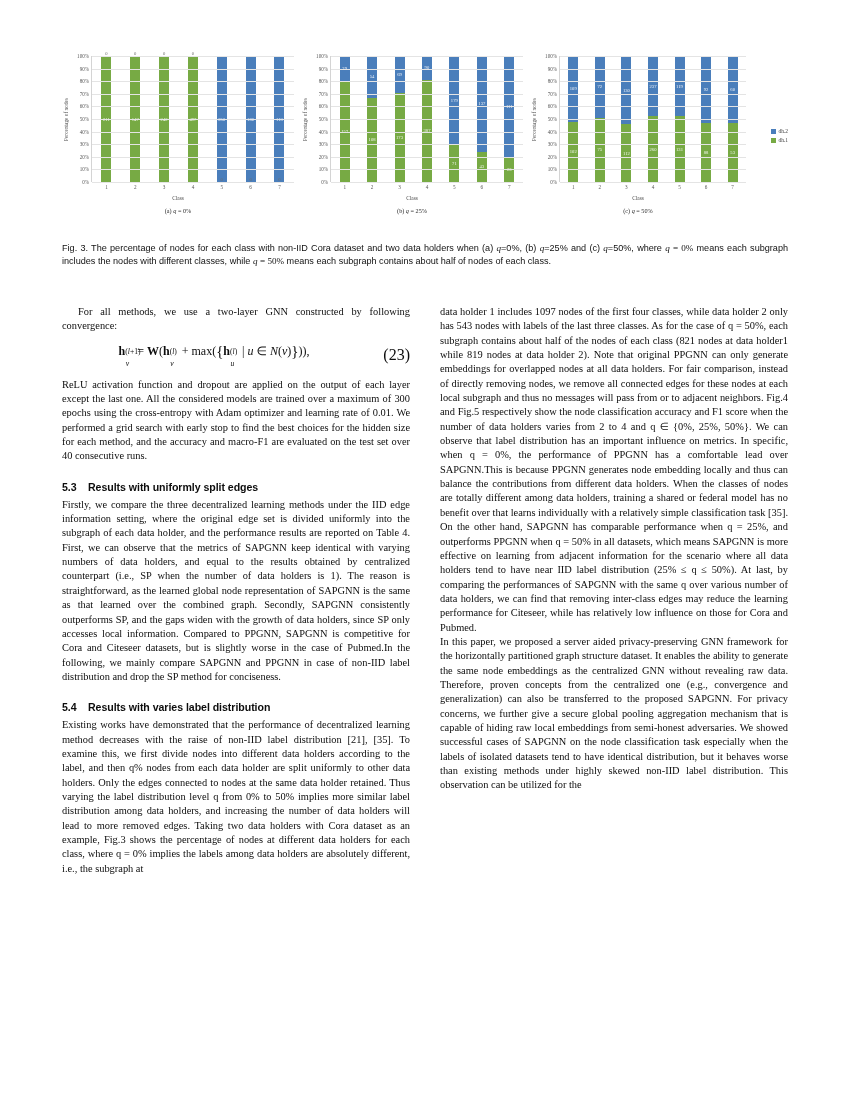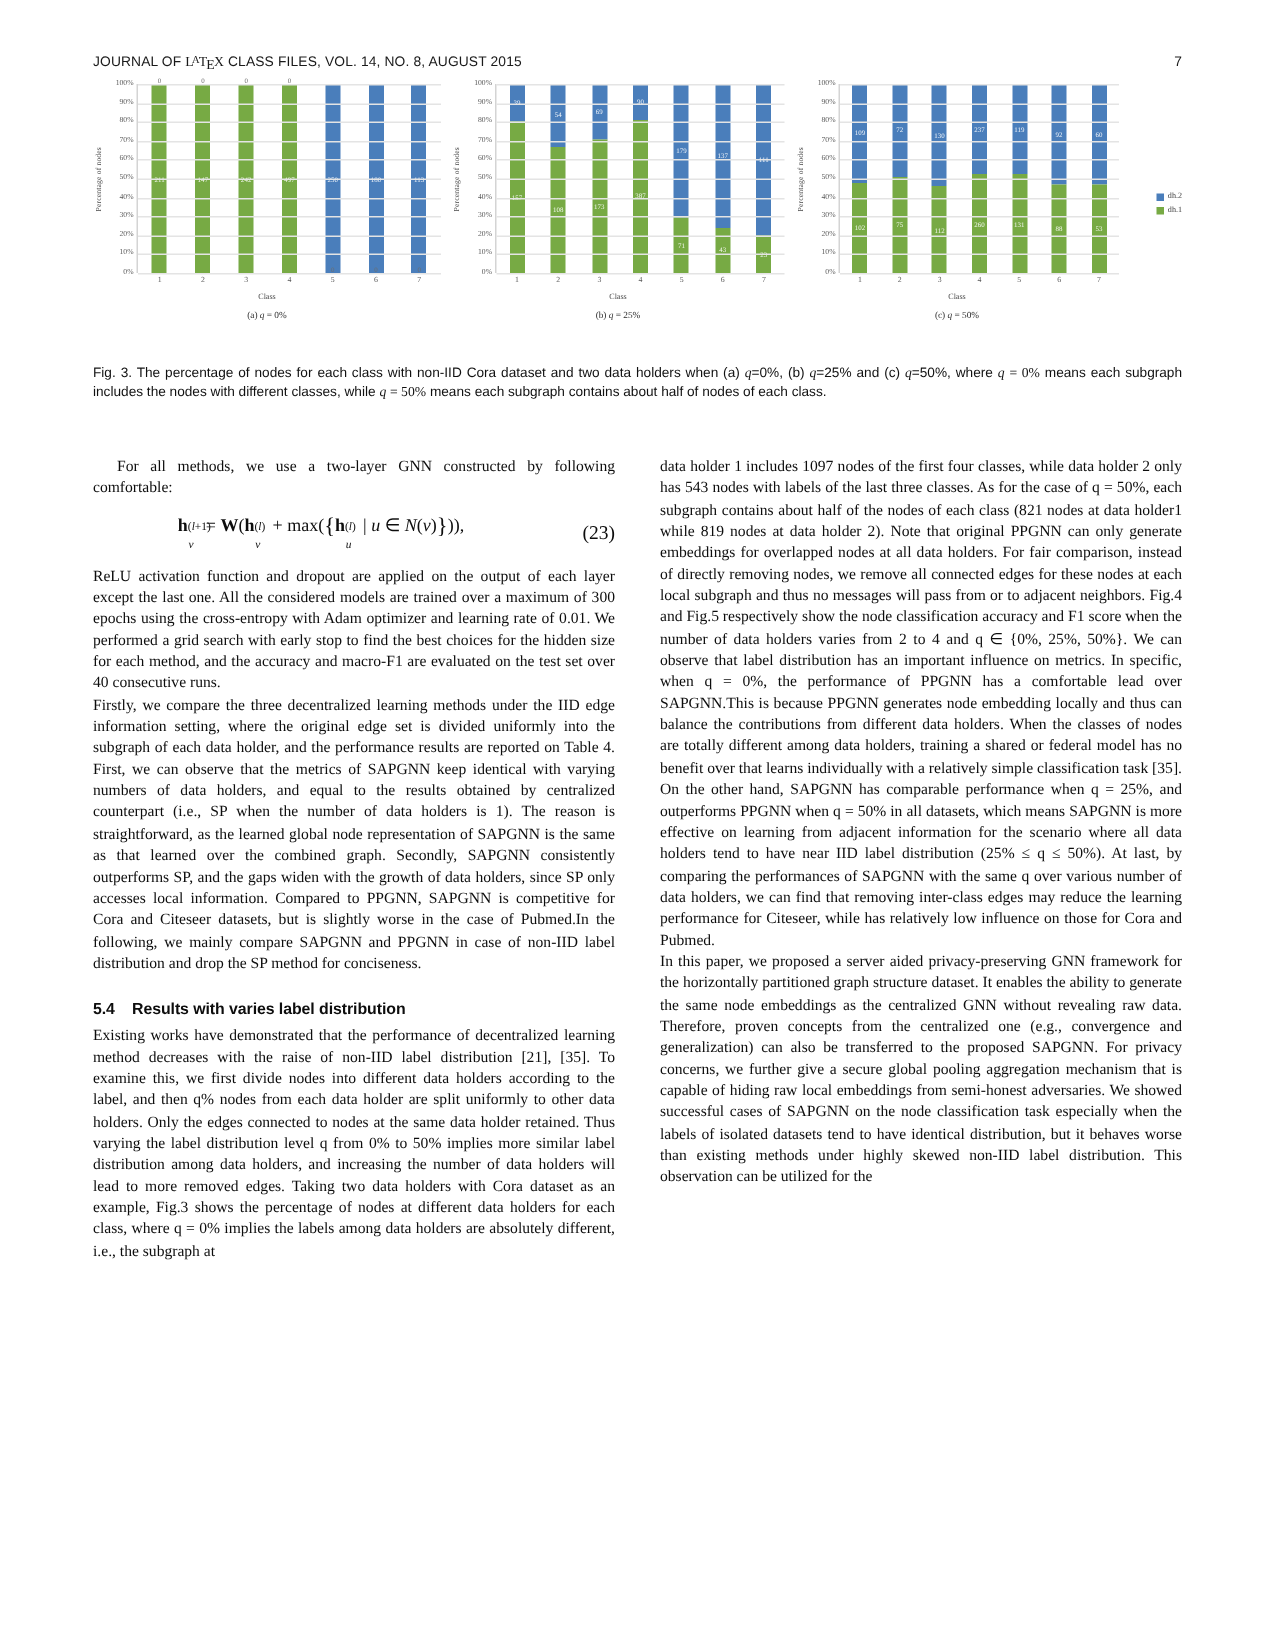--- a/index.html
+++ b/index.html
@@ -273,21 +273,21 @@
     left: 0;
     right: 44px;
     text-align: center;
     font-size: 12px;
     white-space: nowrap;
   }
   .eq-num {
     position: absolute;
     right: 0;
     top: 5px;
-    font-size: 13px;
+    font-size: 16px;
   }
   .bf { font-weight: bold; font-family: "Liberation Serif", serif; font-style: normal; }
   .sup-sub {
     display: inline-block;
     position: relative;
     vertical-align: baseline;
     width: 0;
   }
   .sup-sub .sp {
     position: absolute;
@@ -304,24 +304,20 @@
     white-space: nowrap;
   }
   .cal { font-family: "Liberation Serif", serif; font-style: italic; }
   .setbrace { font-size: 15px; position: relative; top: 1px; }
 </style>
 </head>
 <body>
 
 <div class="page">
 
-  <div class="running-head">
-    <div><span>JOURNAL OF </span><span class="latex-logo">L<span class="a-up">A</span>T<span class="e-down">E</span>X</span><span> CLASS FILES, VOL. 14, NO. 8, AUGUST 2015</span></div>
-    <div>7</div>
-  </div>
 
   <div class="figure-block">
     <div class="charts-row">
 
       <div class="chart-unit c1">
         <div class="chart-area">
           <div class="y-axis-title">Percentage of nodes</div>
           <div class="y-ticks">
               <span style="top: 0px;">100%</span>
               <span style="top: 12.6px;">90%</span>
@@ -643,31 +639,34 @@
       </div>
 
     </div>
   </div>
 
   <div class="fig-caption">
     Fig. 3. The percentage of nodes for each class with non-IID Cora dataset and two data holders when (a) <span class="mi">q</span>=0%, (b) <span class="mi">q</span>=25% and (c) <span class="mi">q</span>=50%, where <span class="mi">q</span> <span class="mn">= 0%</span> means each subgraph includes the nodes with different classes, while <span class="mi">q</span> <span class="mn">= 50%</span> means each subgraph contains about half of nodes of each class.
   </div>
 
   <div class="col left">
-    <p class="indent">For all methods, we use a two-layer GNN constructed by following comfortable:</p>
+    <p class="indent">For all methods, we use a two-layer GNN constructed by following convergence:</p>
 
     <div class="equation">
       <div class="eq-body">
         <span class="bf">h</span><span class="sup-sub"><span class="sp">(<span class="mi">l</span>+1)</span><span class="sb"><span class="mi">v</span></span></span>&nbsp;&nbsp;&nbsp;&nbsp;= <span class="bf">W</span>(<span class="bf">h</span><span class="sup-sub"><span class="sp">(<span class="mi">l</span>)</span><span class="sb"><span class="mi">v</span></span></span>&nbsp;&nbsp;&nbsp; + max(<span class="setbrace">{</span><span class="bf">h</span><span class="sup-sub"><span class="sp">(<span class="mi">l</span>)</span><span class="sb"><span class="mi">u</span></span></span>&nbsp;&nbsp;&nbsp; | <span class="mi">u</span> ∈ <span class="cal">N</span>(<span class="mi">v</span>)<span class="setbrace">}</span>)),
       </div>
       <div class="eq-num">(23)</div>
     </div>
 
     <p>ReLU activation function and dropout are applied on the output of each layer except the last one. All the considered models are trained over a maximum of 300 epochs using the cross-entropy with Adam optimizer and learning rate of 0.01. We performed a grid search with early stop to find the best choices for the hidden size for each method, and the accuracy and macro-F1 are evaluated on the test set over 40 consecutive runs.</p>
 
+    <h2 class="section">
+      <span class="num">5.3</span><span>Results with uniformly split edges</span>
+    </h2>
     <p>Firstly, we compare the three decentralized learning methods under the IID edge information setting, where the original edge set is divided uniformly into the subgraph of each data holder, and the performance results are reported on Table 4. First, we can observe that the metrics of SAPGNN keep identical with varying numbers of data holders, and equal to the results obtained by centralized counterpart (i.e., SP when the number of data holders is 1). The reason is straightforward, as the learned global node representation of SAPGNN is the same as that learned over the combined graph. Secondly, SAPGNN consistently outperforms SP, and the gaps widen with the growth of data holders, since SP only accesses local information. Compared to PPGNN, SAPGNN is competitive for Cora and Citeseer datasets, but is slightly worse in the case of Pubmed.In the following, we mainly compare SAPGNN and PPGNN in case of non-IID label distribution and drop the SP method for conciseness.</p>
 
     <h2 class="section">
       <span class="num">5.4</span><span>Results with varies label distribution</span>
     </h2>
     <p>Existing works have demonstrated that the performance of decentralized learning method decreases with the raise of non-IID label distribution [21], [35]. To examine this, we first divide nodes into different data holders according to the label, and then q% nodes from each data holder are split uniformly to other data holders. Only the edges connected to nodes at the same data holder retained. Thus varying the label distribution level q from 0% to 50% implies more similar label distribution among data holders, and increasing the number of data holders will lead to more removed edges. Taking two data holders with Cora dataset as an example, Fig.3 shows the percentage of nodes at different data holders for each class, where q = 0% implies the labels among data holders are absolutely different, i.e., the subgraph at</p>
   </div>
 
   <div class="col right">
     <p>data holder 1 includes 1097 nodes of the first four classes, while data holder 2 only has 543 nodes with labels of the last three classes. As for the case of q = 50%, each subgraph contains about half of the nodes of each class (821 nodes at data holder1 while 819 nodes at data holder 2). Note that original PPGNN can only generate embeddings for overlapped nodes at all data holders. For fair comparison, instead of directly removing nodes, we remove all connected edges for these nodes at each local subgraph and thus no messages will pass from or to adjacent neighbors. Fig.4 and Fig.5 respectively show the node classification accuracy and F1 score when the number of data holders varies from 2 to 4 and q ∈ {0%, 25%, 50%}. We can observe that label distribution has an important influence on metrics. In specific, when q = 0%, the performance of PPGNN has a comfortable lead over SAPGNN.This is because PPGNN generates node embedding locally and thus can balance the contributions from different data holders. When the classes of nodes are totally different among data holders, training a shared or federal model has no benefit over that learns individually with a relatively simple classification task [35]. On the other hand, SAPGNN has comparable performance when q = 25%, and outperforms PPGNN when q = 50% in all datasets, which means SAPGNN is more effective on learning from adjacent information for the scenario where all data holders tend to have near IID label distribution (25% ≤ q ≤ 50%). At last, by comparing the performances of SAPGNN with the same q over various number of data holders, we can find that removing inter-class edges may reduce the learning performance for Citeseer, while has relatively low influence on those for Cora and Pubmed.</p>

